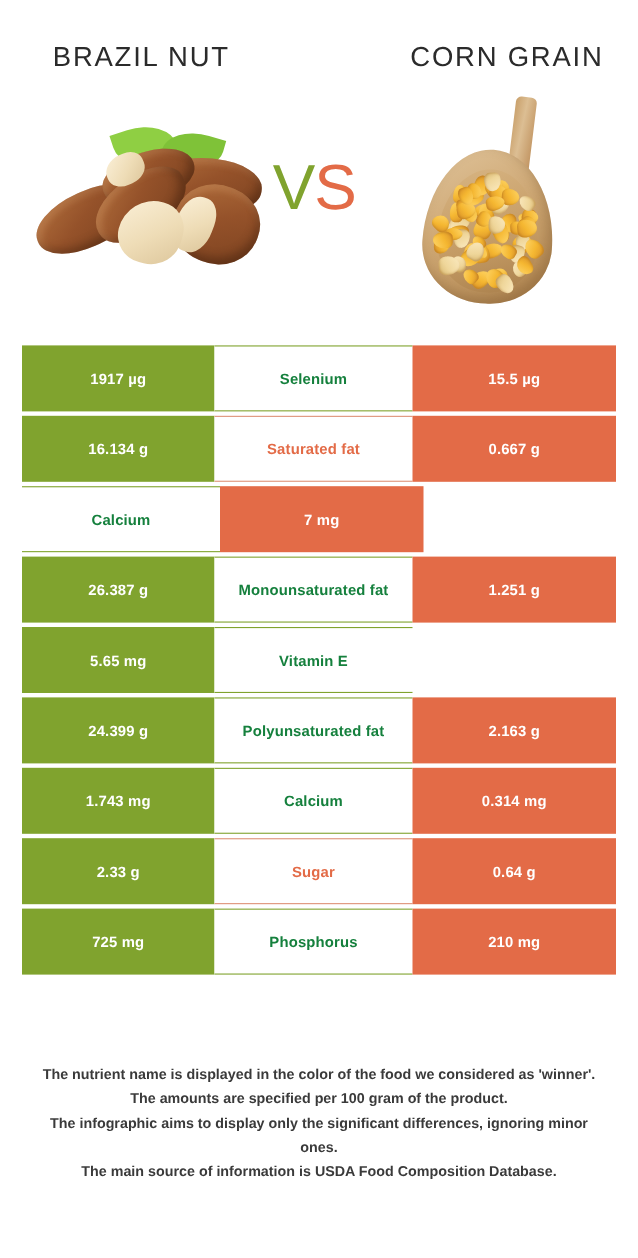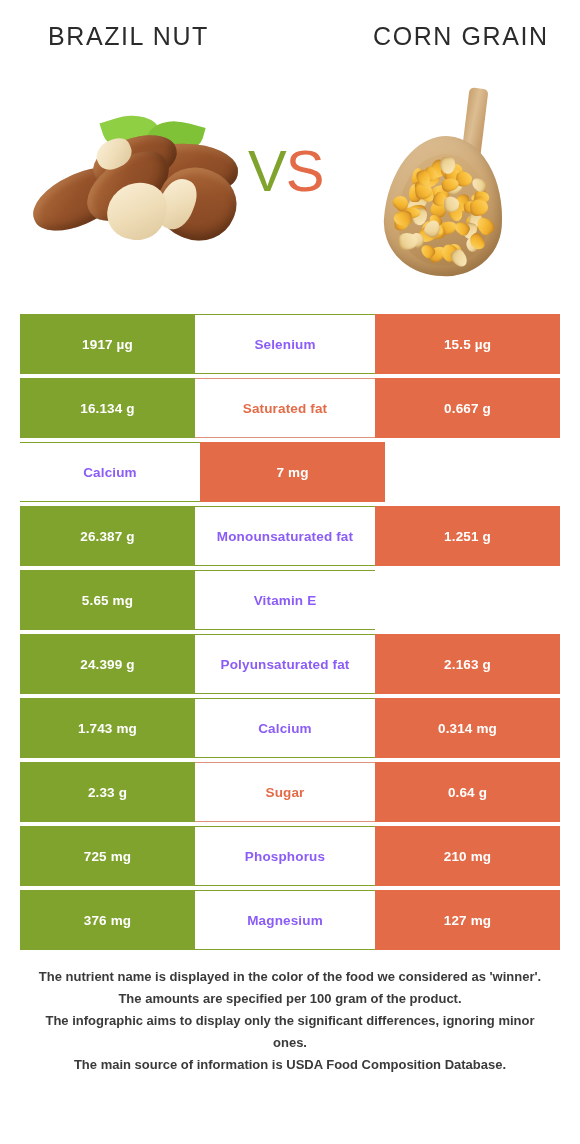--- a/index.html
+++ b/index.html
@@ -19,21 +19,21 @@
   }
 
   
   .header {
     position: relative;
     width: 580px;
     height: 300px;
   }
   .title {
     position: absolute;
-    top: 22px;
+    top: 38px;
     font-family: "Liberation Sans", sans-serif;
     font-weight: 300;
     font-size: 25px;
     letter-spacing: 1.6px;
     color: #2b2b2b;
     white-space: nowrap;
   }
   .title-left  { left: 48px; }
   .title-right { left: 373px; }
 
@@ -170,21 +170,21 @@
     font-weight: 700;
     font-size: 13.5px;
     border-top: 1px solid transparent;
     border-bottom: 1px solid transparent;
   }
   .cell-right {
     width: 185px;
     background: #E36B47;
     color: #ffffff;
   }
-  .mid-green  { color: #8b5cf6; border-color: #80A32E; }
+  .mid-green  { color: #15803d; border-color: #80A32E; }
   .mid-red    { color: #E36B47; border-color: #DE9277; }
 
   
   .footer {
     position: absolute;
     left: 0;
     top: 966px;
     width: 580px;
     text-align: center;
     font-size: 13px;
@@ -327,25 +327,20 @@
     <div class="row">
       <div class="cell cell-left">2.33 g</div>
       <div class="cell cell-mid mid-red">Sugar</div>
       <div class="cell cell-right">0.64 g</div>
     </div>
     <div class="row">
       <div class="cell cell-left">725 mg</div>
       <div class="cell cell-mid mid-green">Phosphorus</div>
       <div class="cell cell-right">210 mg</div>
     </div>
-    <div class="row">
-      <div class="cell cell-left">376 mg</div>
-      <div class="cell cell-mid mid-green">Magnesium</div>
-      <div class="cell cell-right">127 mg</div>
-    </div>
   </div>
 
 <div class="footer">
   <div>The nutrient name is displayed in the color of the food we considered as 'winner'.</div>
   <div>The amounts are specified per 100 gram of the product.</div>
   <div>The infographic aims to display only the significant differences, ignoring minor ones.</div>
   <div>The main source of information is USDA Food Composition Database.</div>
 </div>
 
 </body></html>

